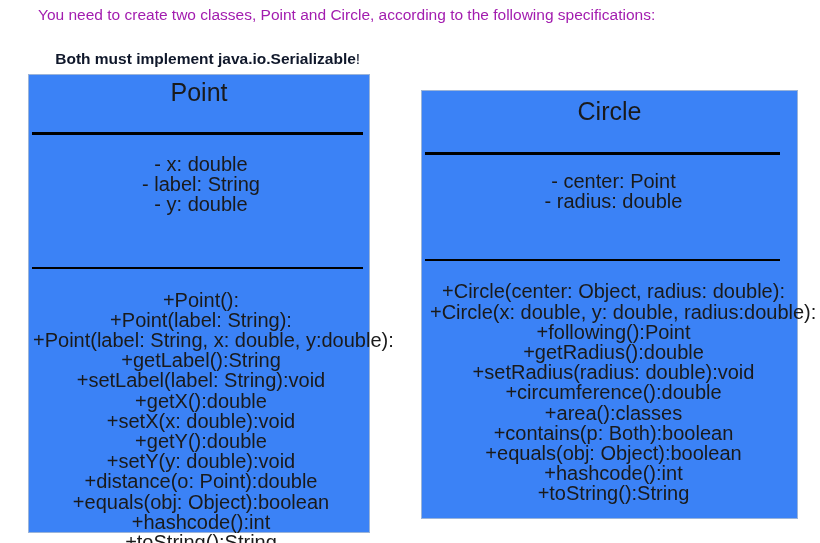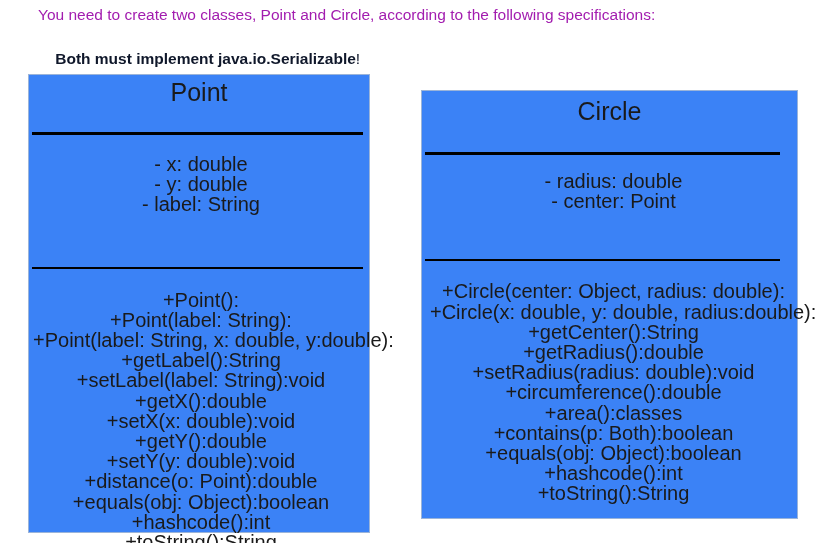--- a/index.html
+++ b/index.html
@@ -124,22 +124,22 @@
   <div class="intro-line-2">
     <span class="bold">Both must implement java.io.Serializable</span><span class="bang">!</span>
   </div>
 </div>
 
 <div class="uml-box" id="box-point">
   <div class="uml-title">Point</div>
   <div class="sep sep-1"></div>
   <ul class="member-list attributes">
     <li>- x: double</li>
+    <li>- label: String</li>
     <li>- y: double</li>
-    <li>- label: String</li>
   </ul>
   <div class="sep sep-2 thin"></div>
   <ul class="member-list methods">
     <li>+Point():</li>
     <li>+Point(label: String):</li>
     <li>+Point(label: String, x: double, y:double):</li>
     <li>+getLabel():String</li>
     <li>+setLabel(label: String):void</li>
     <li>+getX():double</li>
     <li>+setX(x: double):void</li>
@@ -149,28 +149,28 @@
     <li>+equals(obj: Object):boolean</li>
     <li>+hashcode():int</li>
     <li>+toString():String</li>
   </ul>
 </div>
 
 <div class="uml-box" id="box-circle">
   <div class="uml-title">Circle</div>
   <div class="sep sep-1"></div>
   <ul class="member-list attributes">
+    <li>- center: Point</li>
     <li>- radius: double</li>
-    <li>- center: Point</li>
   </ul>
   <div class="sep sep-2 thin"></div>
   <ul class="member-list methods">
     <li>+Circle(center: Object, radius: double):</li>
     <li>+Circle(x: double, y: double, radius:double):</li>
-    <li>+getCenter():String</li>
+    <li>+following():Point</li>
     <li>+getRadius():double</li>
     <li>+setRadius(radius: double):void</li>
     <li>+circumference():double</li>
     <li>+area():classes</li>
     <li>+contains(p: Both):boolean</li>
     <li>+equals(obj: Object):boolean</li>
     <li>+hashcode():int</li>
     <li>+toString():String</li>
   </ul>
 </div>

